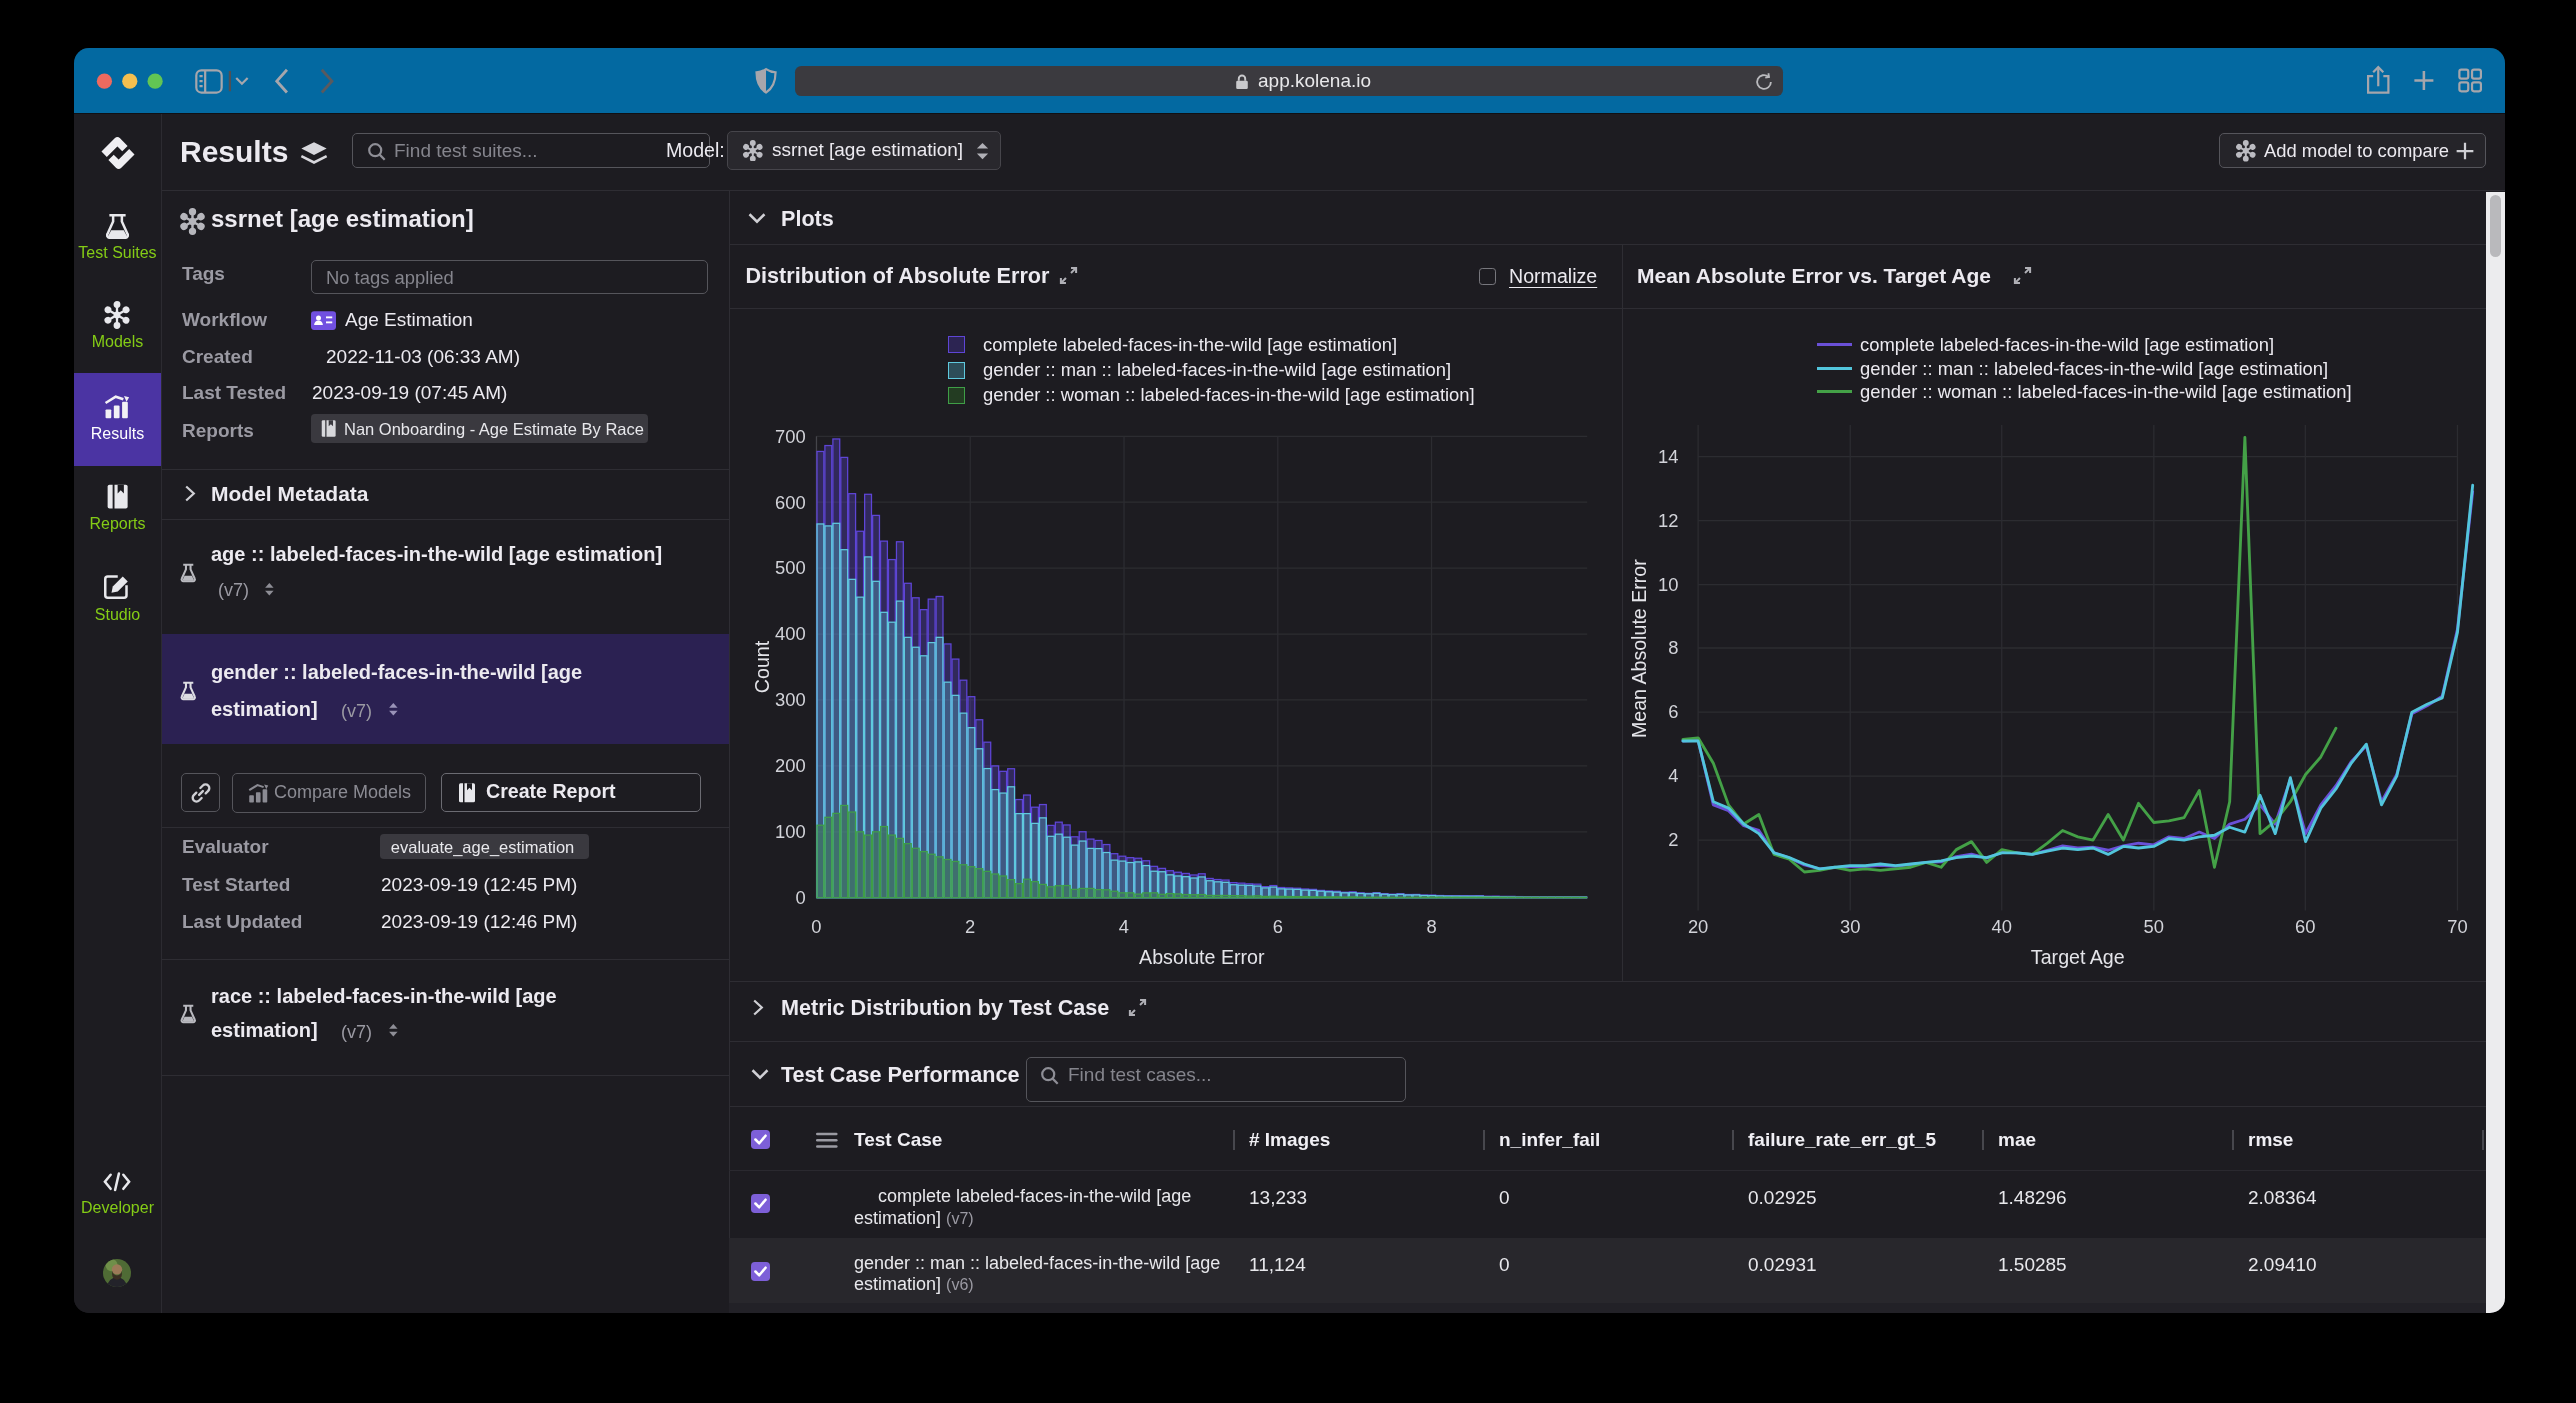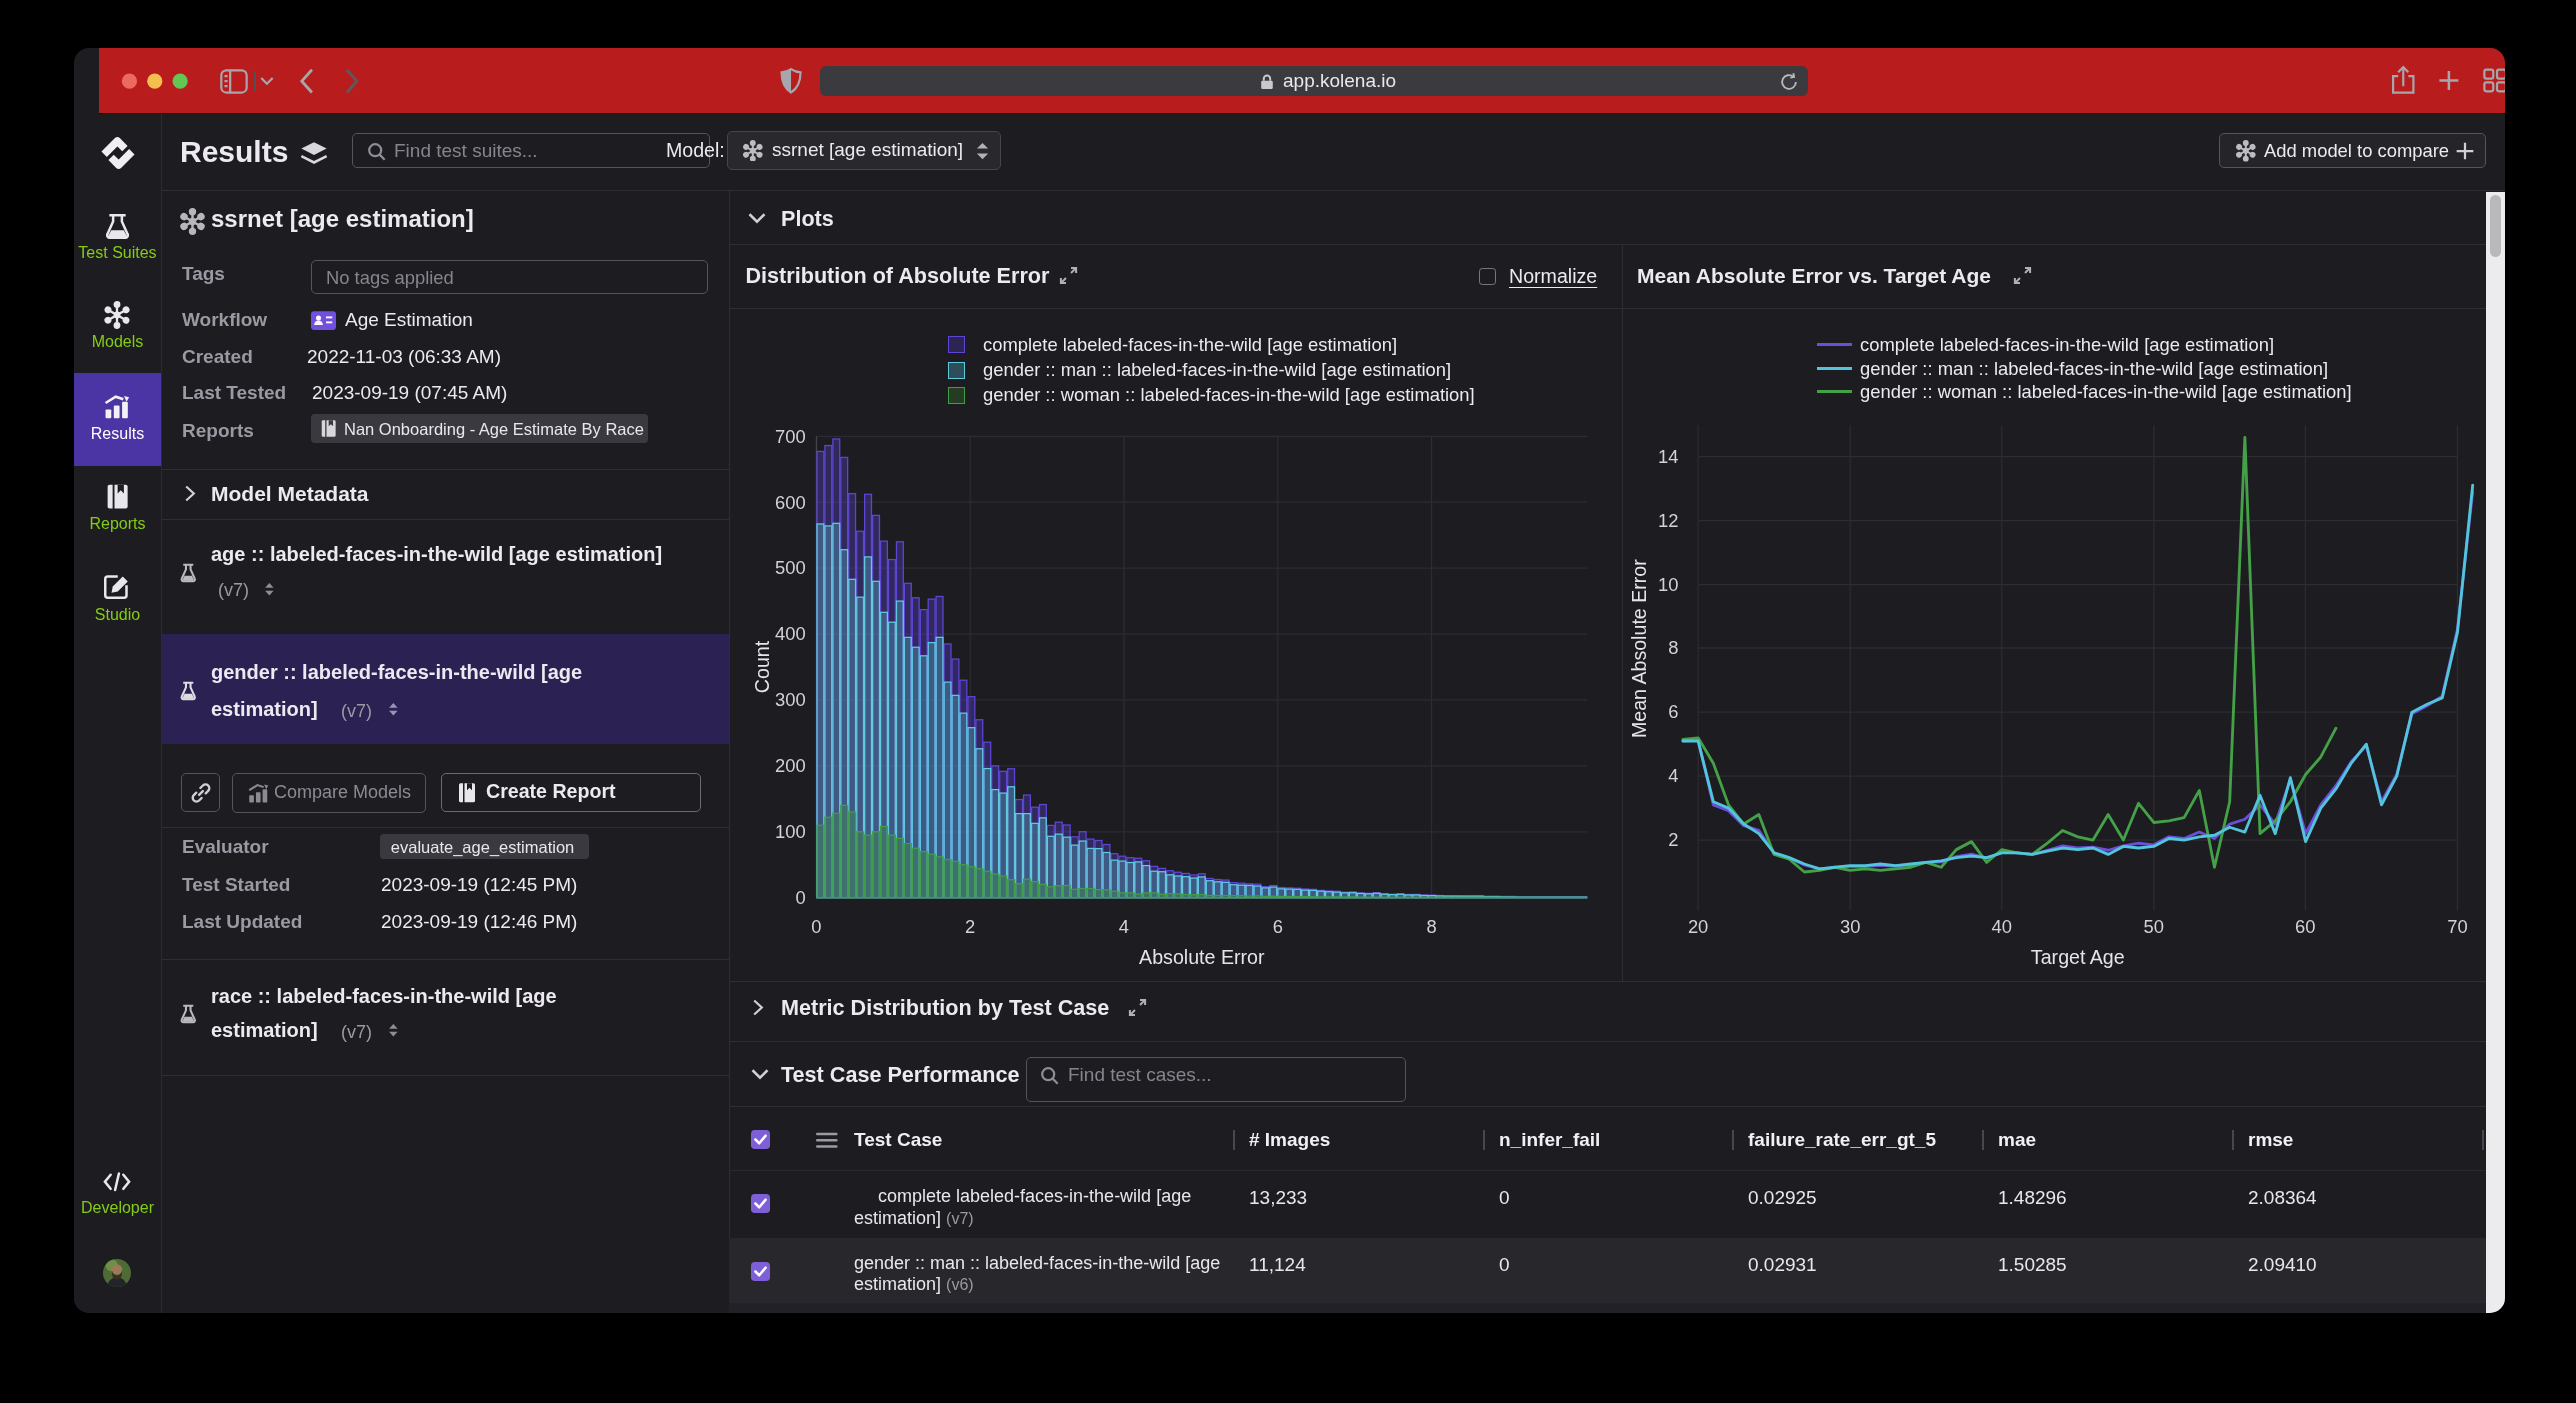--- a/index.html
+++ b/index.html
@@ -3,21 +3,21 @@
 *{margin:0;padding:0;box-sizing:border-box;font-family:"Liberation Sans",sans-serif;}
 html,body{background:#000;width:2576px;height:1403px;overflow:hidden;}
 #page{position:relative;width:2576px;height:1403px;background:#000;}
 #win{position:absolute;left:74px;top:48px;width:2431px;height:1265px;border-radius:15px;overflow:hidden;background:#1d1c21;}
 .abs{position:absolute;}
 .t{color:#eceaf0;}
 .muted{color:#9b9aa3;}
 .b{font-weight:700;}
 .divh{position:absolute;height:1.3px;background:#2e2d33;}
 .divv{position:absolute;width:1.3px;background:#2e2d33;}
-#titlebar{position:absolute;left:0;top:0;width:2431px;height:66px;background:#b91c1c;border-bottom:1.3px solid #101014;margin-left:25px;}
+#titlebar{position:absolute;left:0;top:0;width:2431px;height:66px;background:#0369a1;border-bottom:1.3px solid #101014;}
 svg{display:block;}
 #urlbar{position:absolute;left:721px;top:18px;width:988px;height:30px;background:#3b3a3f;border-radius:6.3px;color:#e8e8ea;font-size:19px;}
 #nav{position:absolute;left:0;top:66px;width:88px;height:1199px;background:#1d1c21;border-right:1.3px solid #2c2b31;}
 .navlab{position:absolute;width:87px;text-align:center;font-size:16px;color:#84cc16;}
 #apphead{position:absolute;left:88px;top:66px;width:2343px;height:77px;}
 #leftpanel{position:absolute;left:88px;top:143px;width:567px;height:1122px;}
 #main{position:absolute;left:655px;top:143px;width:1776px;height:1122px;}
 .inputbox{position:absolute;border:1.3px solid #55555b;border-radius:5px;color:#85858d;}
 .chip{position:absolute;background:#3a393f;border-radius:3.8px;color:#e8e8ec;}
 .btn{position:absolute;border:1.3px solid #55555b;border-radius:5px;}
@@ -300,21 +300,21 @@
   <div class="lbl" style="left:20px;top:118px;">Workflow</div>
   <svg class="abs" style="left:149px;top:120px;" width="25" height="19" viewBox="0 0 40 30">
     <rect x="0" y="0" width="40" height="30" rx="5" fill="#7150e0"></rect>
     <circle cx="12" cy="11" r="4" fill="#fff"></circle>
           <path d="M5,22 a7,7 0 0 1 14,0 Z" fill="#fff"></path>
     <line x1="24" y1="10" x2="34" y2="10" stroke="#fff" stroke-width="3"></line>
     <line x1="24" y1="18" x2="34" y2="18" stroke="#fff" stroke-width="3"></line>
   </svg>
   <div class="val" style="left:183px;top:118px;">Age Estimation</div>
   <div class="lbl" style="left:20px;top:155px;">Created</div>
-  <div class="val" style="left:145px;top:155px;">2022-11-03 (06:33 AM)</div>
+  <div class="val" style="left:164px;top:155px;">2022-11-03 (06:33 AM)</div>
   <div class="lbl" style="left:20px;top:191px;">Last Tested</div>
   <div class="val" style="left:150px;top:191px;">2023-09-19 (07:45 AM)</div>
   <div class="lbl" style="left:20px;top:229px;">Reports</div>
   <div class="chip" style="left:149px;top:223px;width:337px;height:29px;">
     <svg class="abs" style="left:9px;top:5px;" width="16.5" height="19" viewBox="0 0 38 40">
       <path d="M4,4 a3,3 0 0 1 3,-3 h5 v38 h-5 a3,3 0 0 1 -3,-3 Z" fill="#d7d7db"></path>
       <path d="M15,1 h18 a3,3 0 0 1 3,3 v32 a3,3 0 0 1 -3,3 h-18 Z" fill="#d7d7db"></path>
       <path d="M20,1 v14 l5,-5 5,5 V1 Z" fill="#3a393f"></path>
     </svg>
     <div class="abs" style="left:33px;top:5.7px;font-size:16.5px;white-space:nowrap;">Nan Onboarding - Age Estimate By Race</div>

